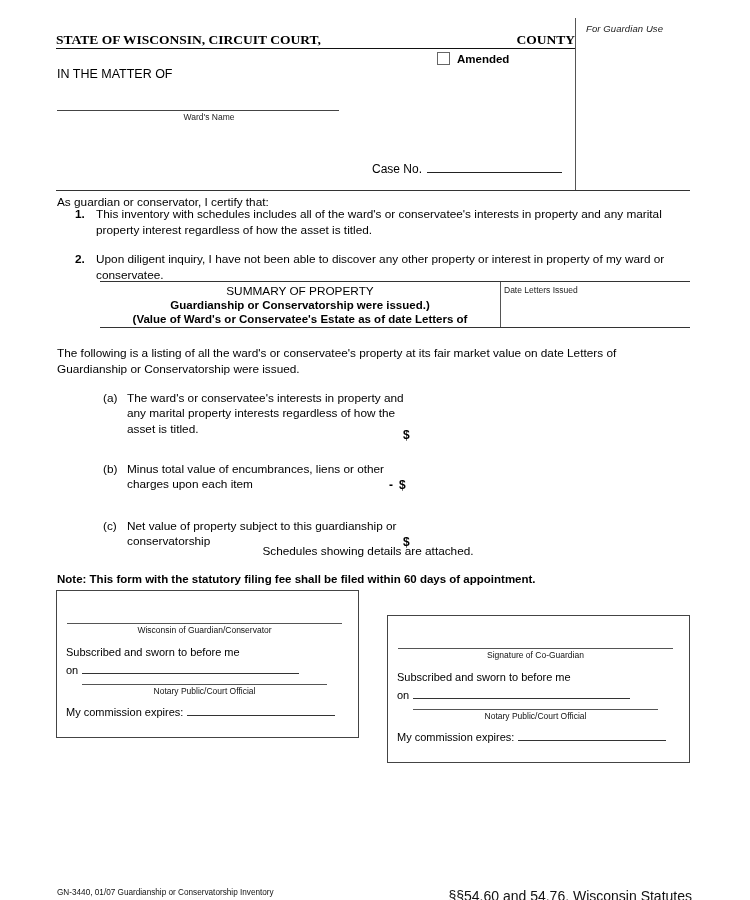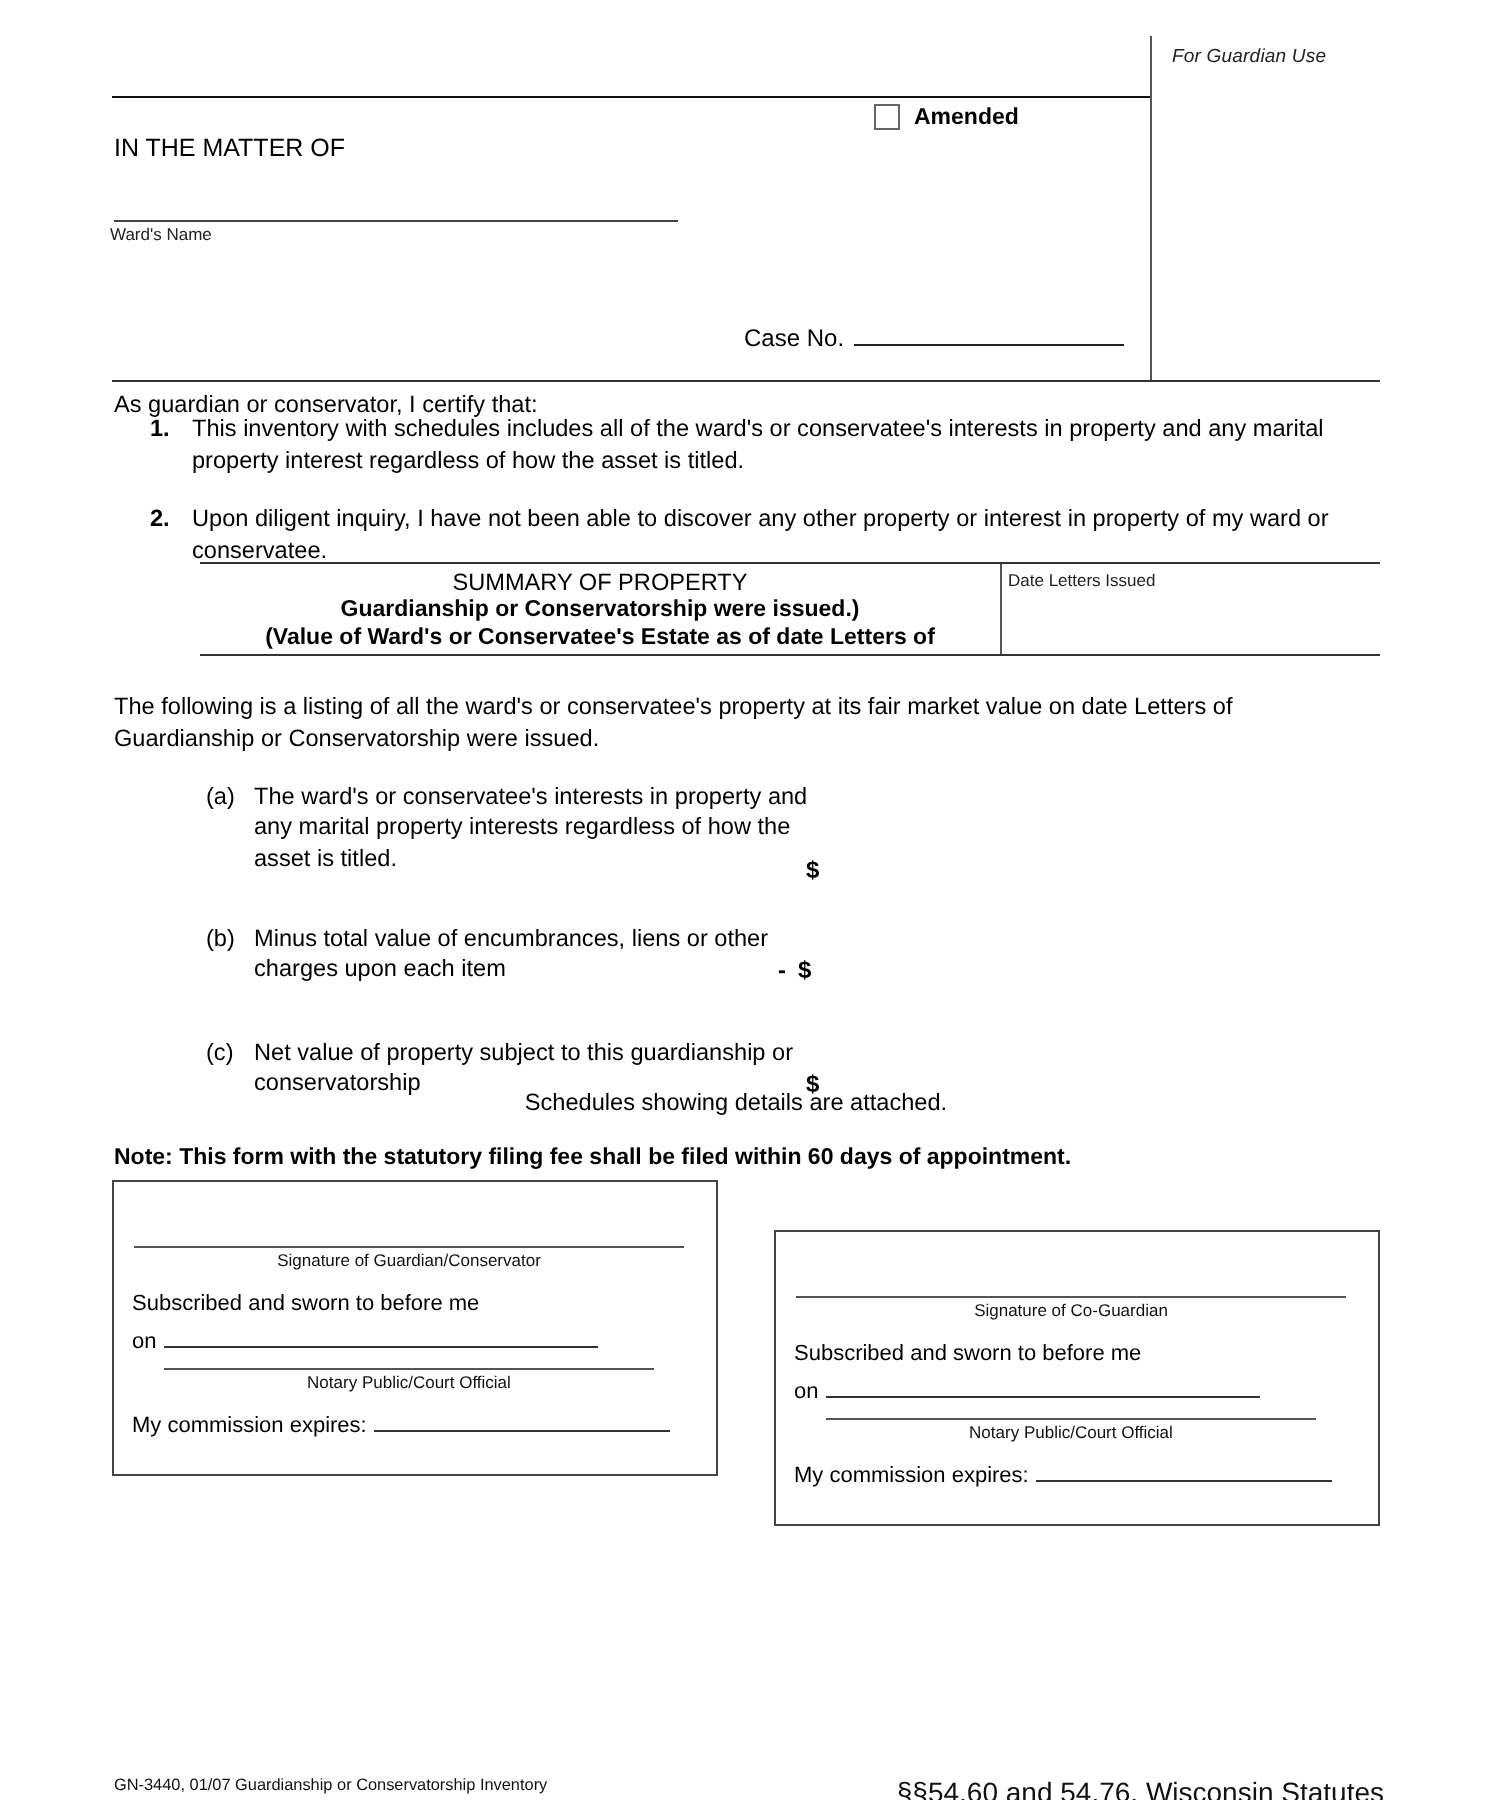--- a/index.html
+++ b/index.html
@@ -118,24 +118,24 @@
   .ward-rule {
     position: absolute;
     left: 57px;
     top: 110px;
     width: 282px;
     border-top: 1px solid #444;
     height: 0;
   }
   .ward-caption {
     position: absolute;
-    left: 55px;
+    left: 68px;
     top: 112px;
     width: 282px;
-    text-align: left;
+    text-align: center;
     font-size: 8.5px;
     color: #222;
   }
 
   .doc-title {
     position: absolute;
     left: 390px;
     top: 80px;
     width: 170px;
     text-align: center;
@@ -384,20 +384,24 @@
 <body>
 
 <div class="page">
 
   <div class="header"></div>
   <div class="header-vdivider"></div>
   <div class="header-bottom-rule"></div>
 
   <div class="official-use">For Guardian Use</div>
 
+  <div class="court-line">
+    <span class="state">STATE OF WISCONSIN, CIRCUIT COURT,</span>
+    <span class="county">COUNTY</span>
+  </div>
   <div class="court-rule"></div>
 
   <div class="amended-row">
     <span class="checkbox"></span>
     <span class="amended-label">Amended</span>
   </div>
 
   <div class="matter-of">IN THE MATTER OF</div>
   <div class="ward-rule"></div>
   <div class="ward-caption">Ward's Name</div>
@@ -459,21 +463,21 @@
       </span>
     </div>
 
   </div>
 
   <div class="schedules-note">Schedules showing details are attached.</div>
   <div class="filing-note">Note:  This form with the statutory filing fee shall be filed within 60 days of appointment.</div>
 
   <div class="sigbox left">
     <div class="sig-rule sig-line1"></div>
-    <div class="sig-caption sig-cap1">Signature of Guardian/Conservator</div>
+    <div class="sig-caption sig-cap1">Wisconsin of Guardian/Conservator</div>
 
     <div class="subscribed">Subscribed and sworn to before me</div>
 
     <div class="on-row">
       <span>on</span><span class="on-rule"></span>
     </div>
 
     <div class="sig-rule sig-line2"></div>
     <div class="sig-caption sig-cap2">Notary Public/Court Official</div>
 

